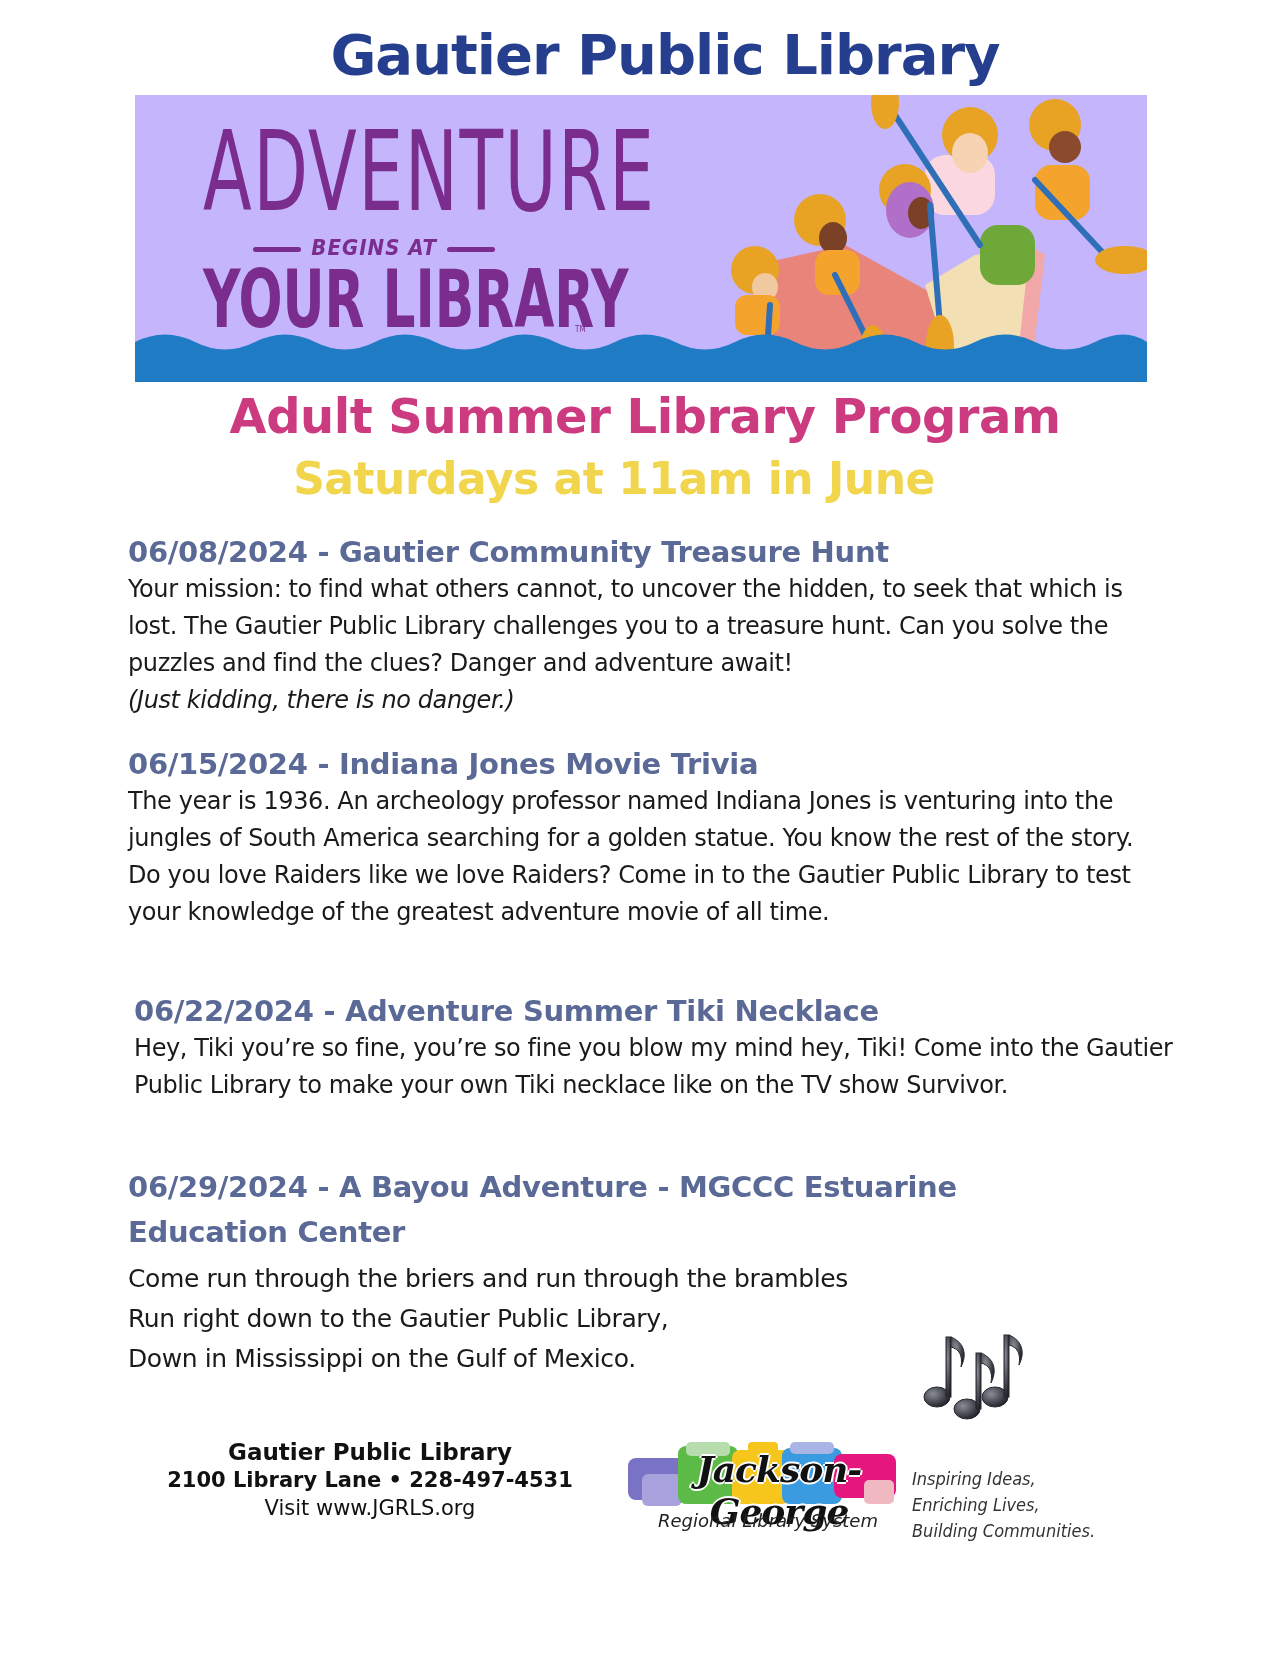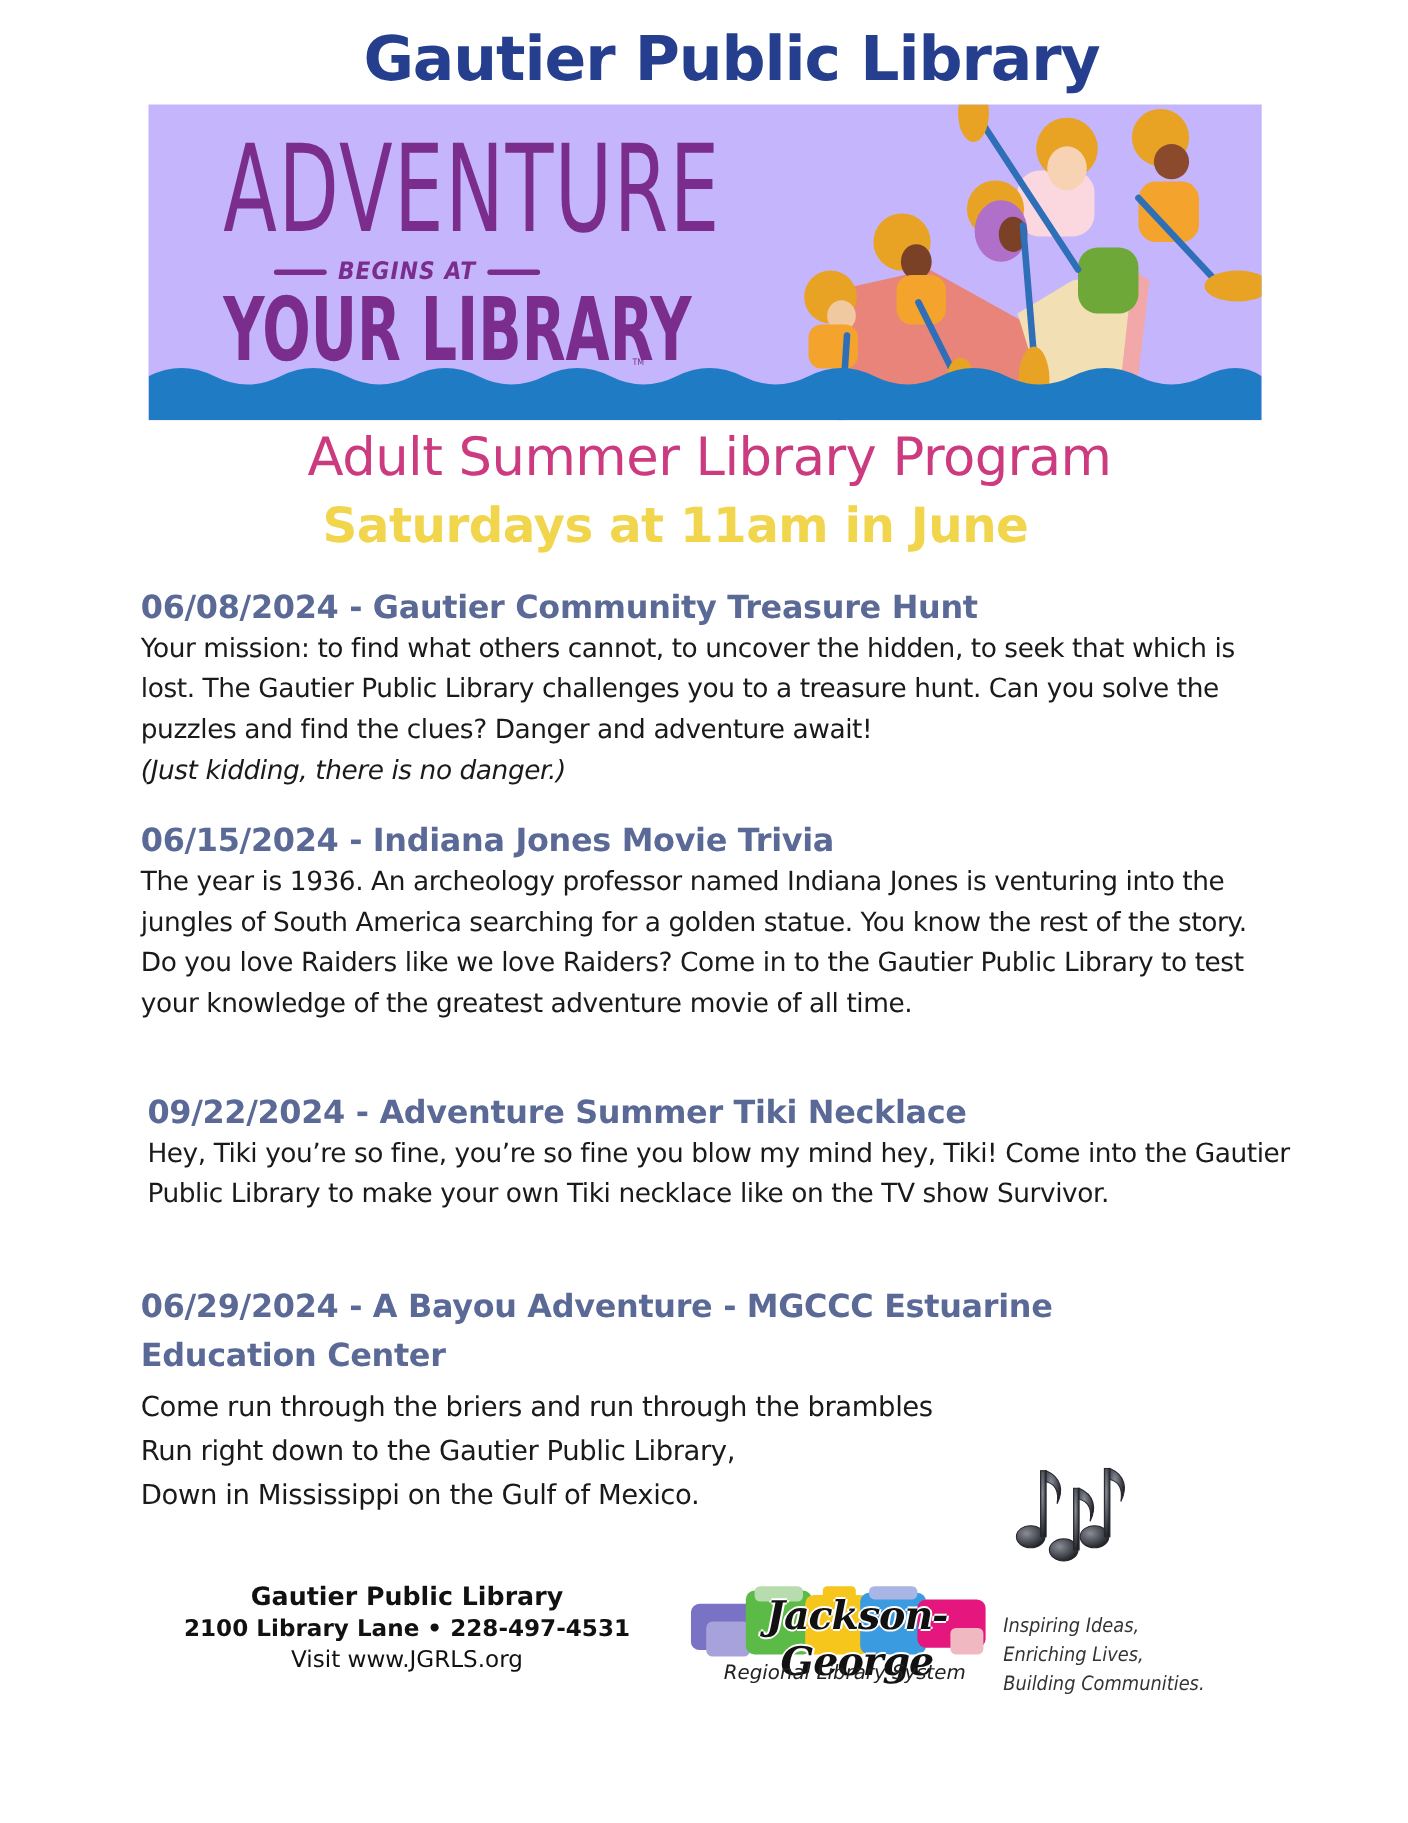--- a/index.html
+++ b/index.html
@@ -20,37 +20,37 @@
     background: #c4b5fd; overflow: hidden;
   }
   #banner .wave { position: absolute; left: 0; bottom: 0; width: 100%; height: 80px; }
   .banner-title { position: absolute; color: #7b2d8e; font-family: "DejaVu Sans Condensed", "DejaVu Sans", sans-serif; }
   #adv-word {
     left: 68px; top: 22px; font-size: 110px; font-weight: normal; letter-spacing: 2px;
     transform: scaleX(0.72); transform-origin: left top; line-height: 1;
   }
   #begins-at {
     left: 100px; top: 140px; font-size: 22px; font-style: italic; font-weight: bold;
-    width: 270px; text-align: center; letter-spacing: 1px;
+    width: 270px; text-align: right; letter-spacing: 1px;
   }
   #begins-at::before, #begins-at::after {
     content: ""; display: inline-block; width: 48px; height: 5px; background: #7b2d8e;
     vertical-align: middle; border-radius: 3px; margin: 0 10px;
   }
   #your-library {
     left: 68px; top: 165px; font-size: 80px; font-weight: bold; line-height: 1;
     transform: scaleX(0.72); transform-origin: left top; letter-spacing: 0px;
   }
   #tm { left: 440px; top: 230px; font-size: 8px; color: #7b2d8e; }
 
   #illustration { left: 500px; top: 0; width: 512px; height: 287px; }
 
   #program-title {
     left: 0; top: 388px; width: 1280px; text-align: center;
-    font-family: "DejaVu Sans", sans-serif; font-weight: normal;
+    font-family: "DejaVu Sans", sans-serif; font-weight: bold;
     font-size: 48px; color: #cc3a7f; letter-spacing: -0.5px; padding-left: 10px;
   }
   #program-schedule {
     left: 0; top: 453px; width: 1280px; text-align: center;
     font-family: "DejaVu Sans", sans-serif; font-weight: bold;
     font-size: 44px; color: #f1d54c; letter-spacing: -0.5px; padding-right: 52px;
   }
 
   .event { position: absolute; left: 128px; width: 1040px; }
   .event-title {
@@ -164,21 +164,21 @@
     <span class="event-note">(Just kidding, there is no danger.)</span>
   </div>
 </section>
 
 <section id="event-2" class="event">
   <div class="event-title">06/15/2024 - Indiana Jones Movie Trivia</div>
   <div class="event-desc">The year is 1936.  An archeology professor named Indiana Jones is venturing into the jungles of South America searching for a golden statue. You know the rest of the story. Do you love Raiders like we love Raiders? Come in to the Gautier Public Library to test your knowledge of the greatest adventure movie of all time.</div>
 </section>
 
 <section id="event-3" class="event">
-  <div class="event-title">09/22/2024 - Adventure Summer Tiki Necklace</div>
+  <div class="event-title">06/22/2024 - Adventure Summer Tiki Necklace</div>
   <div class="event-desc">Hey, Tiki you’re so fine, you’re so fine you blow my mind hey, Tiki! Come into the Gautier Public Library to make your own Tiki necklace like on the TV show Survivor.</div>
 </section>
 
 <section id="event-4" class="event" style="width:860px;">
   <div class="event-title" style="line-height:45px;">06/29/2024 - A Bayou Adventure - MGCCC Estuarine Education Center</div>
   <div class="event-desc" style="margin-top:4px;">
     <span class="lyric-line">Come run through the briers and run through the brambles</span>
     <span class="lyric-line">Run right down to the Gautier Public Library,</span>
     <span class="lyric-line">Down in Mississippi on the Gulf of Mexico.</span>
   </div>

